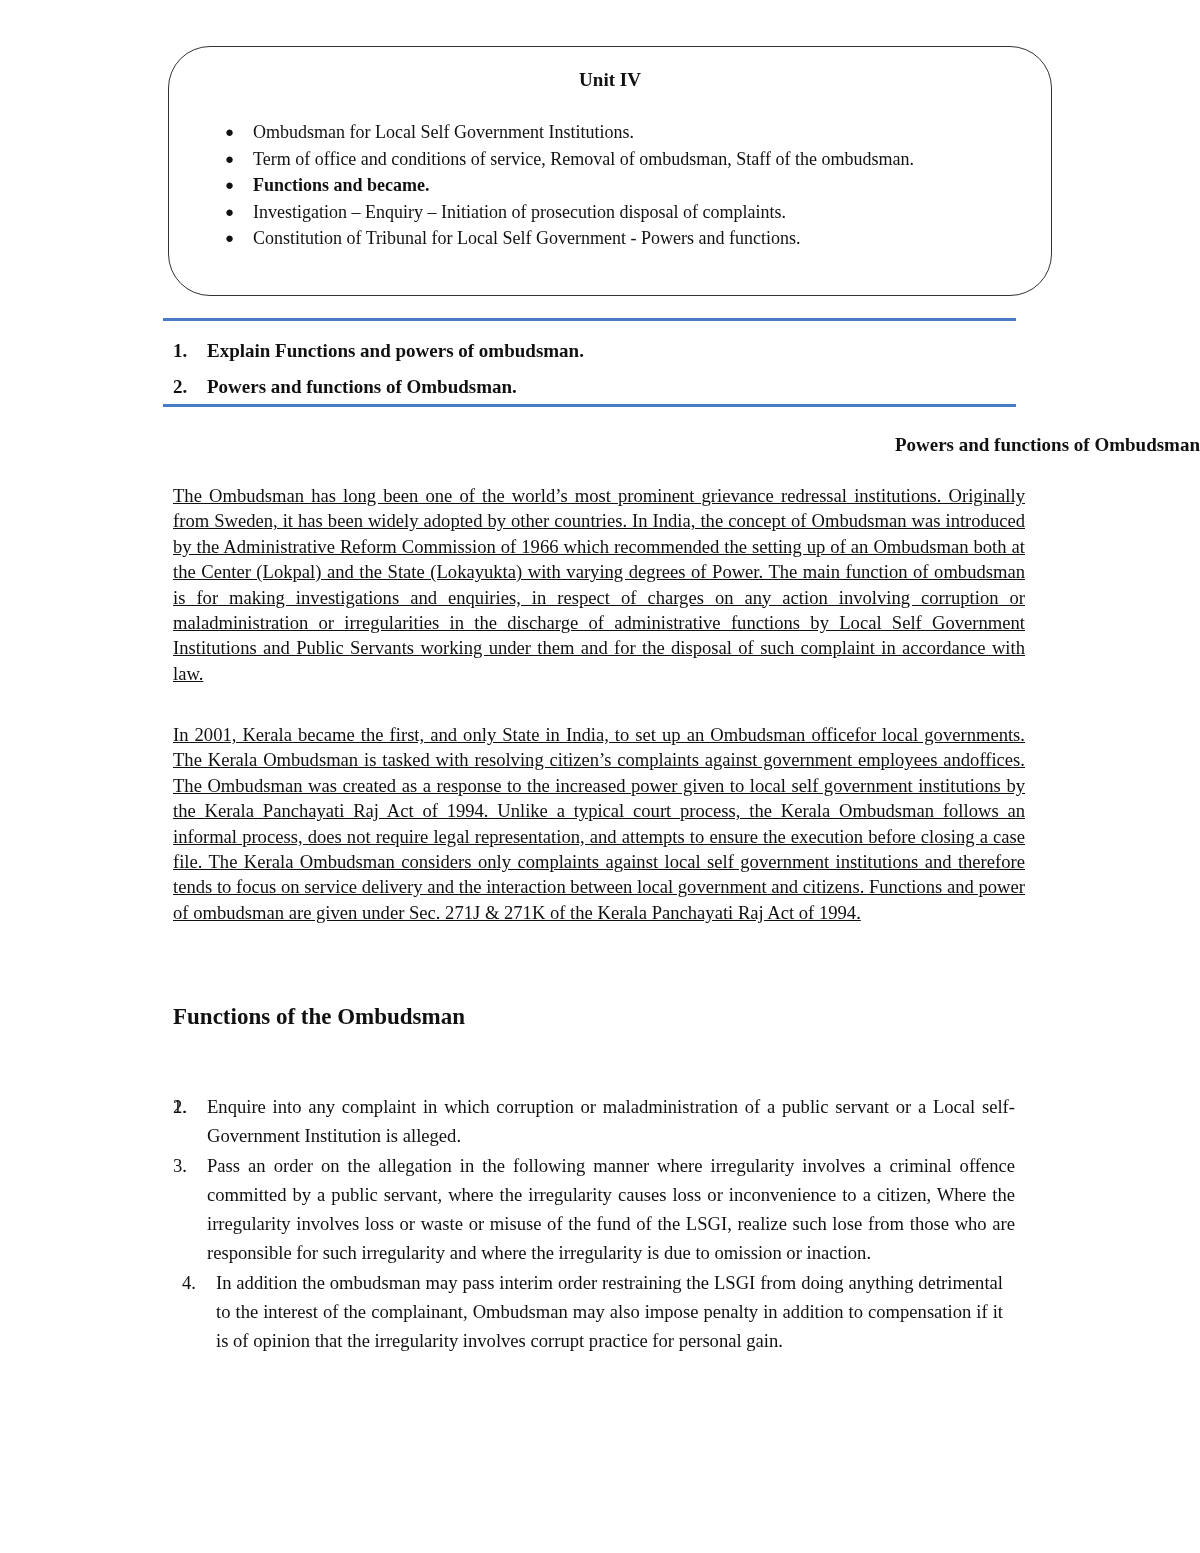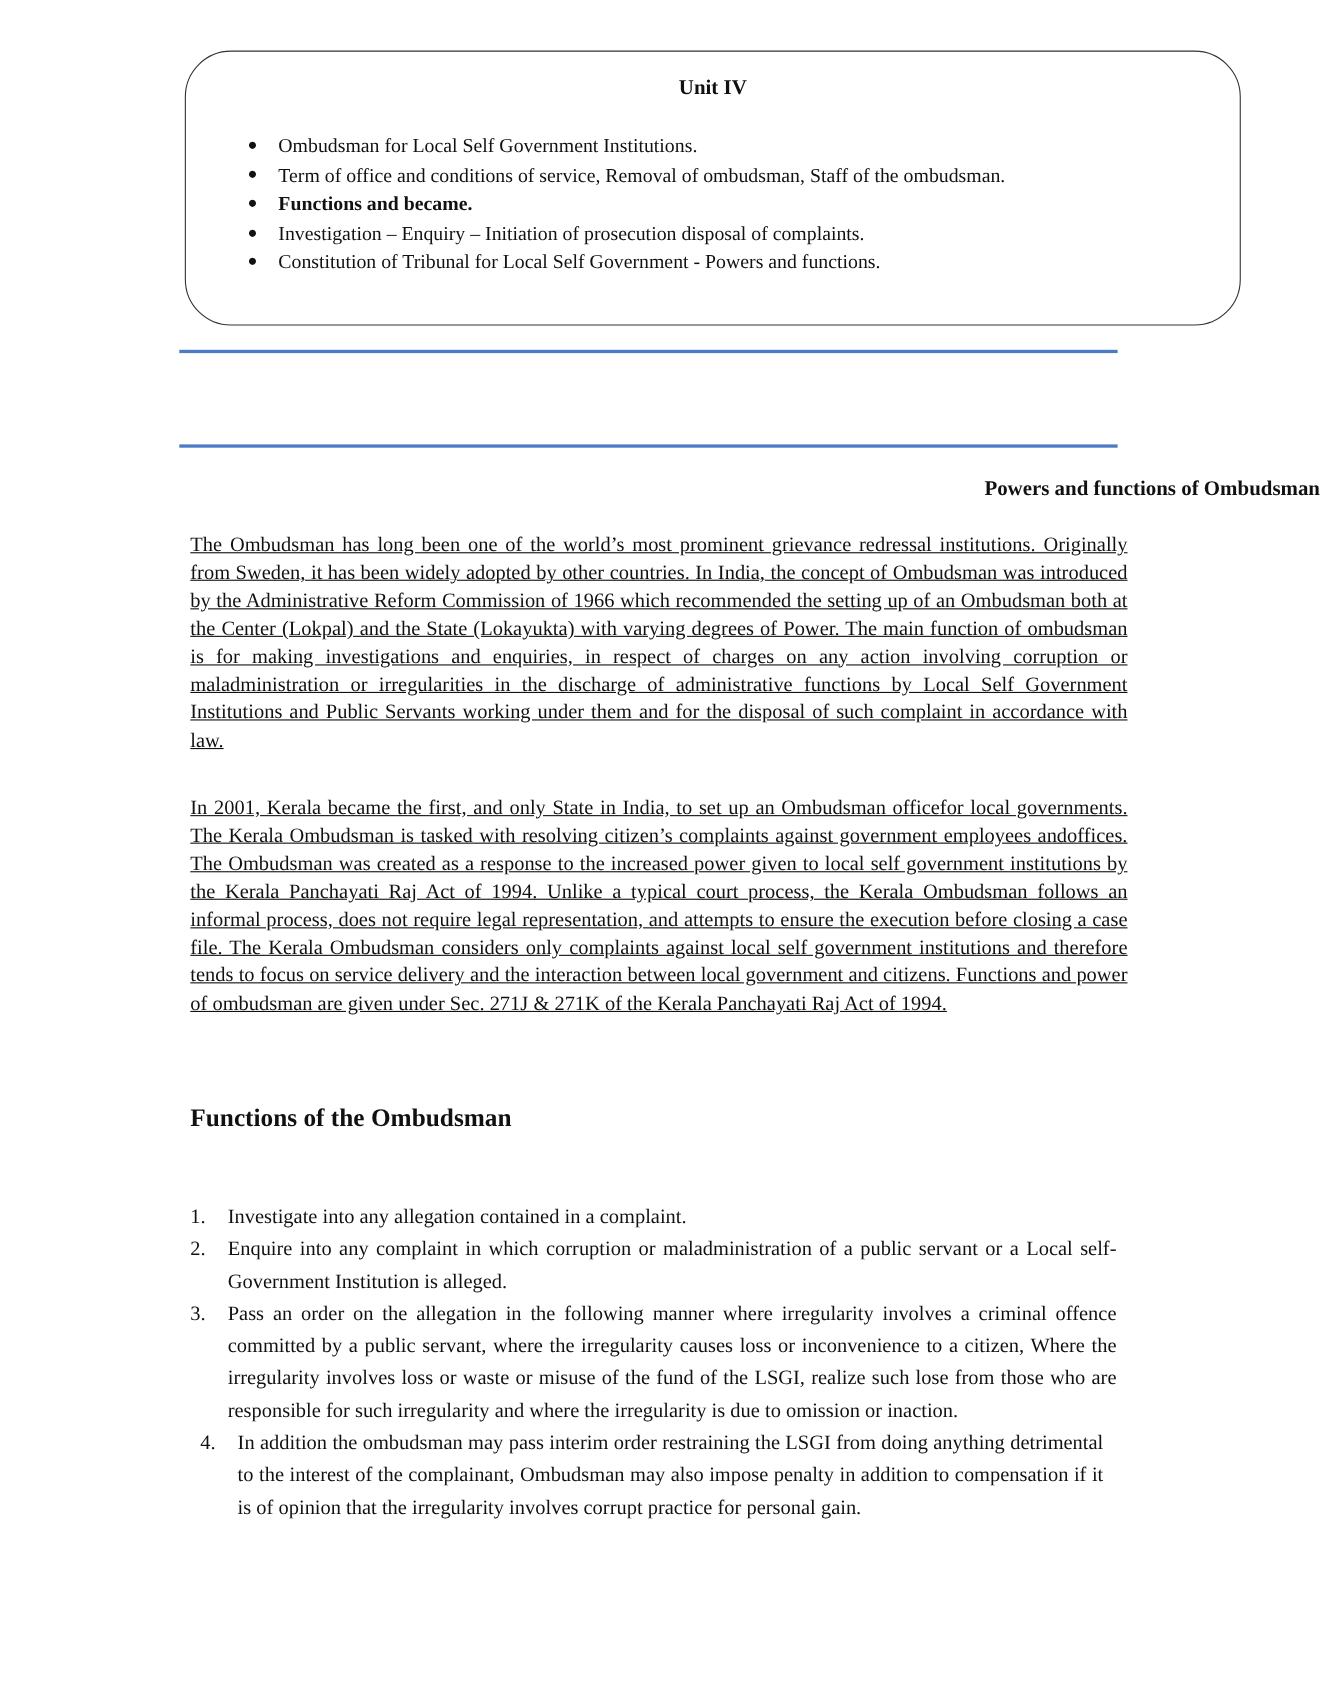--- a/index.html
+++ b/index.html
@@ -4,21 +4,21 @@
   <style>
     html, body { margin: 0; padding: 0; background: #ffffff; }
     body {
       width: 1200px; height: 1553px; position: relative; overflow: hidden;
       font-family: "Liberation Serif", "DejaVu Serif", serif;
       color: #111111;
     }
     .page { position: absolute; left: 0; top: 0; width: 1200px; height: 1553px; }
 
     .unit-box {
-      position: absolute; left: 168px; top: 46px; width: 960px; height: 250px;
+      position: absolute; left: 168px; top: 46px; width: 884px; height: 250px;
       border: 1.5px solid #333333; border-radius: 42px; box-sizing: border-box;
     }
     .unit-title {
       position: absolute; left: 0; right: 0; top: 22px;
       text-align: center; font-weight: bold; font-size: 19px;
     }
     .unit-list { position: absolute; left: 52px; top: 72px; width: 760px; margin: 0; padding: 0; list-style: none; }
     .unit-list li { position: relative; padding-left: 32px; font-size: 18px; line-height: 26.5px; text-align: justify; }
     .unit-list li .bullet { position: absolute; left: 4px; top: 0; font-size: 15px; }
     .unit-list li.bold { font-weight: bold; }
@@ -76,33 +76,40 @@
         <span>Investigation – Enquiry – Initiation of prosecution disposal of complaints.</span>
       </li>
       <li>
         <span class="bullet">●</span>
         <span>Constitution of Tribunal for Local Self Government - Powers and functions.</span>
       </li>
     </ul>
   </div>
 
   <div class="rule top"></div>
+  <ul class="questions">
+    <li>
+      <span class="num">1.</span><span>Explain Functions and powers of ombudsman.</span>
+    </li>
+    <li>
+      <span class="num">2.</span><span>Powers and functions of Ombudsman.</span>
+    </li>
+  </ul>
   <div class="rule bottom"></div>
 
   <div class="section-title">Powers and functions of Ombudsman</div>
 
   <p class="para p1">The Ombudsman has long been one of the world’s most prominent grievance redressal institutions. Originally from Sweden, it has been widely adopted by other countries. In India, the concept of Ombudsman was introduced by the Administrative Reform Commission of 1966 which recommended the setting up of an Ombudsman both at the Center (Lokpal) and the State (Lokayukta) with varying degrees of Power. The main function of ombudsman is for making investigations and enquiries, in respect of charges on any action involving corruption or maladministration or irregularities in the discharge of administrative functions by Local Self Government Institutions and Public Servants working under them and for the disposal of such complaint in accordance with law.</p>
   <p class="para p2">In 2001, Kerala became the first, and only State in India, to set up an Ombudsman officefor local governments. The Kerala Ombudsman is tasked with resolving citizen’s complaints against government employees andoffices. The Ombudsman was created as a response to the increased power given to local self government institutions by the Kerala Panchayati Raj Act of 1994. Unlike a typical court process, the Kerala Ombudsman follows an informal process, does not require legal representation, and attempts to ensure the execution before closing a case file. The Kerala Ombudsman considers only complaints against local self government institutions and therefore tends to focus on service delivery and the interaction between local government and citizens. Functions and power of ombudsman are given under Sec. 271J &amp; 271K of the Kerala Panchayati Raj Act of 1994.</p>
 
   <div class="subhead">Functions of the Ombudsman</div>
 
   <ul class="func-list">
     <li>
       <span class="num">1.</span>
-      <span>Investigate into any allegation contained in a complaint.</span>
     </li>
     <li>
       <span class="num">2.</span>
       <span>Enquire into any complaint in which corruption or maladministration of a public servant or a Local self-Government Institution is alleged.</span>
     </li>
     <li>
       <span class="num">3.</span>
       <span>Pass an order on the allegation in the following manner where irregularity involves a criminal offence committed by a public servant, where the irregularity causes loss or inconvenience to a citizen, Where the irregularity involves loss or waste or misuse of the fund of the LSGI, realize such lose from those who are responsible for such irregularity and where the irregularity is due to omission or inaction.</span>
     </li>
     <li class="item4">

